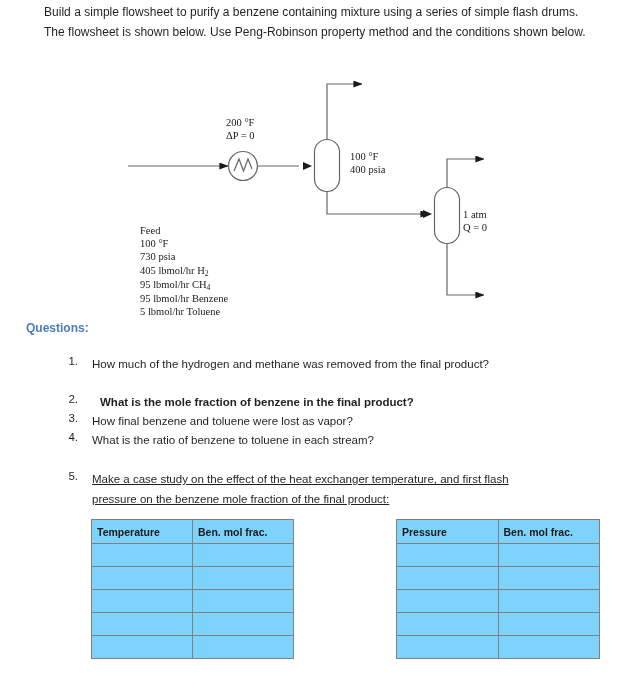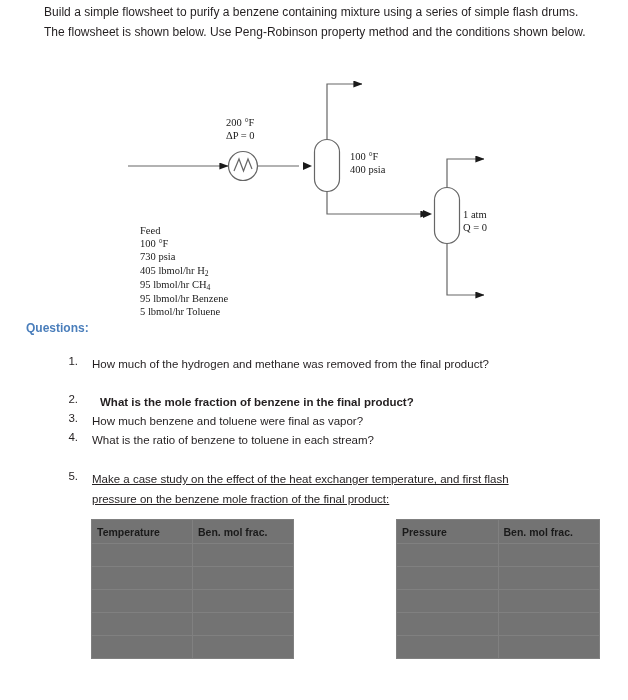--- a/index.html
+++ b/index.html
@@ -99,21 +99,21 @@
   }
   #table-temperature { left: 91px; top: 519px; width: 203px; }
   #table-pressure    { left: 396px; top: 519px; width: 204px; }
   .case-table td, .case-table th {
     border: 1px solid #808080;
     height: 22px;
     padding: 0 0 0 5px;
     font-size: 10.5px;
     text-align: left;
     vertical-align: middle;
-    background: #737373;
+    background: #7dd3fc;
   }
   .case-table th { font-weight: bold; height: 23px; }
   .case-table col.c1 { width: 50%; }
   .case-table col.c2 { width: 50%; }
 </style>
 </head>
 <body>
 
 <div id="intro">Build a simple flowsheet to purify a benzene containing mixture using a series of simple flash drums. The flowsheet is shown below. Use Peng-Robinson property method and the conditions shown below.</div>
 
@@ -193,21 +193,21 @@
 
 <div id="questions-heading">Questions:</div>
 
 <div class="qnum" id="q1n">1.</div>
 <div class="qitem" id="q1">How much of the hydrogen and methane was removed from the final product?</div>
 
 <div class="qnum" id="q2n">2.</div>
 <div class="qitem" id="q2">What is the mole fraction of benzene in the final product?</div>
 
 <div class="qnum" id="q3n">3.</div>
-<div class="qitem" id="q3">How much benzene and toluene were final as vapor?</div>
+<div class="qitem" id="q3">How final benzene and toluene were lost as vapor?</div>
 
 <div class="qnum" id="q4n">4.</div>
 <div class="qitem" id="q4">What is the ratio of benzene to toluene in each stream?</div>
 
 <div class="qnum" id="q5n">5.</div>
 <div class="qitem" id="q5">Make a case study on the effect of the heat exchanger temperature, and first flash pressure on the benzene mole fraction of the final product:</div>
 
 <table class="case-table" id="table-temperature">
   <colgroup>
       <col class="c1">

